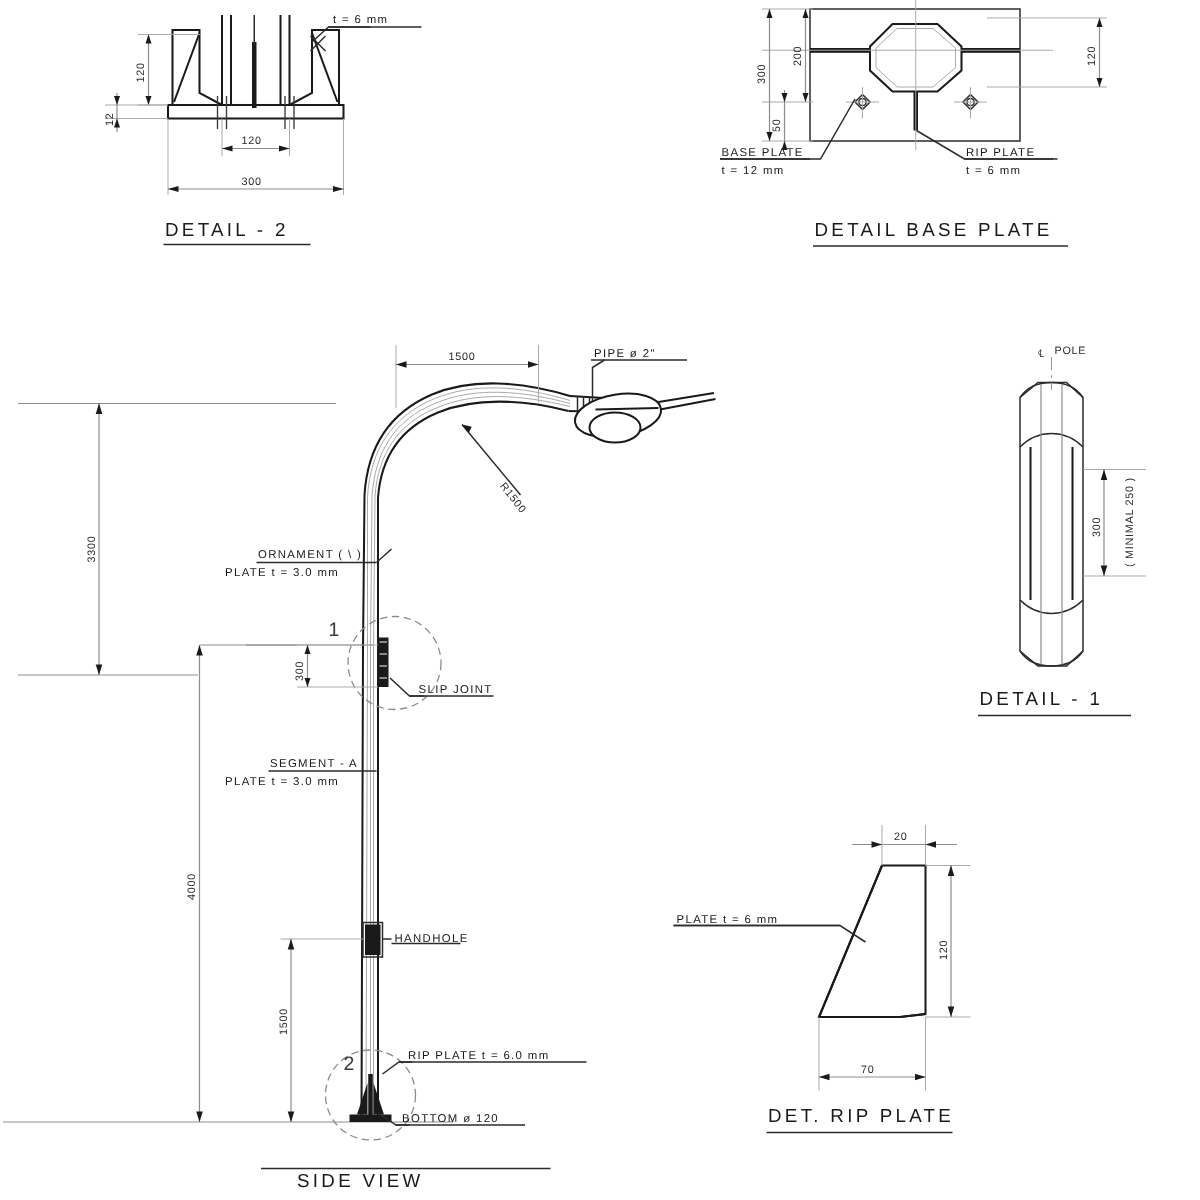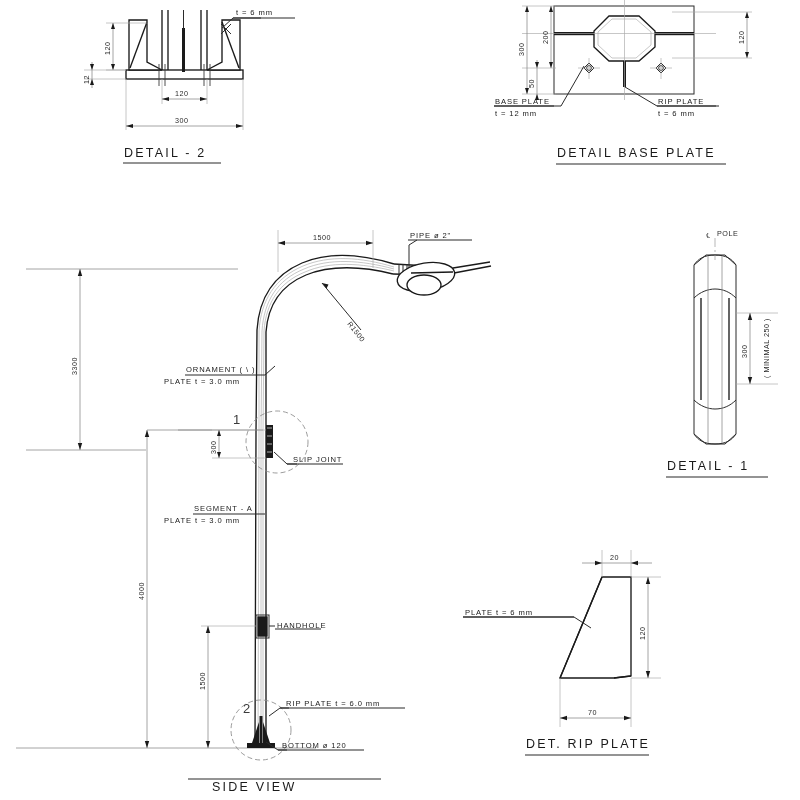--- a/index.html
+++ b/index.html
@@ -3,21 +3,21 @@
 <meta charset="utf-8">
 <style>
   html,body{margin:0;padding:0;}
   body{
     width:800px;height:800px;
     background:#ffffff;
     font-family:"Liberation Sans", sans-serif;
     overflow:hidden;
     position:relative;
   }
-  #sheet{position:absolute;left:16px;top:0;width:684px;height:800px;}
+  #sheet{position:absolute;left:2px;top:0;width:684px;height:800px;}
   svg{display:block;}
   text{font-family:"Liberation Sans",sans-serif;fill:#1a1a1a;}
   .ttl{font-size:12.5px;letter-spacing:2.2px;fill:#1a1a1a;}
   .lbl{font-size:7.6px;letter-spacing:0.9px;fill:#1a1a1a;}
   .dim{font-size:7.2px;letter-spacing:0.5px;fill:#2a2a2a;}
   .bub{font-size:13px;fill:#3a3a3a;}
   .ln{stroke:#2b2b2b;fill:none;stroke-width:1;}
   .ln2{stroke:#1a1a1a;fill:none;stroke-width:1.35;}
   .thin{stroke:#8d8d8d;fill:none;stroke-width:0.8;}
   .xthin{stroke:#a8a8a8;fill:none;stroke-width:0.65;}

